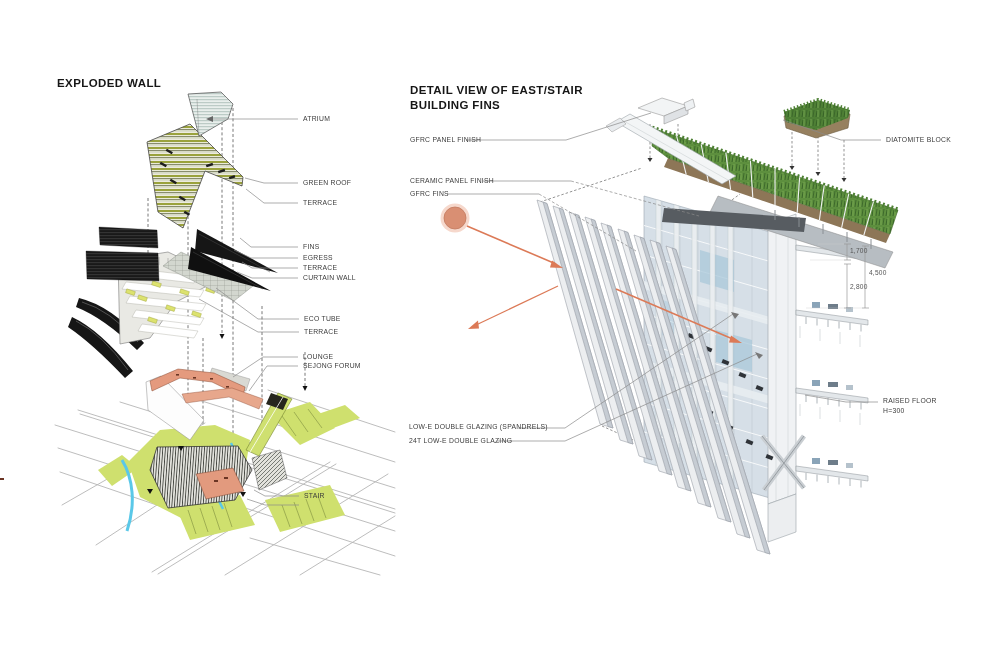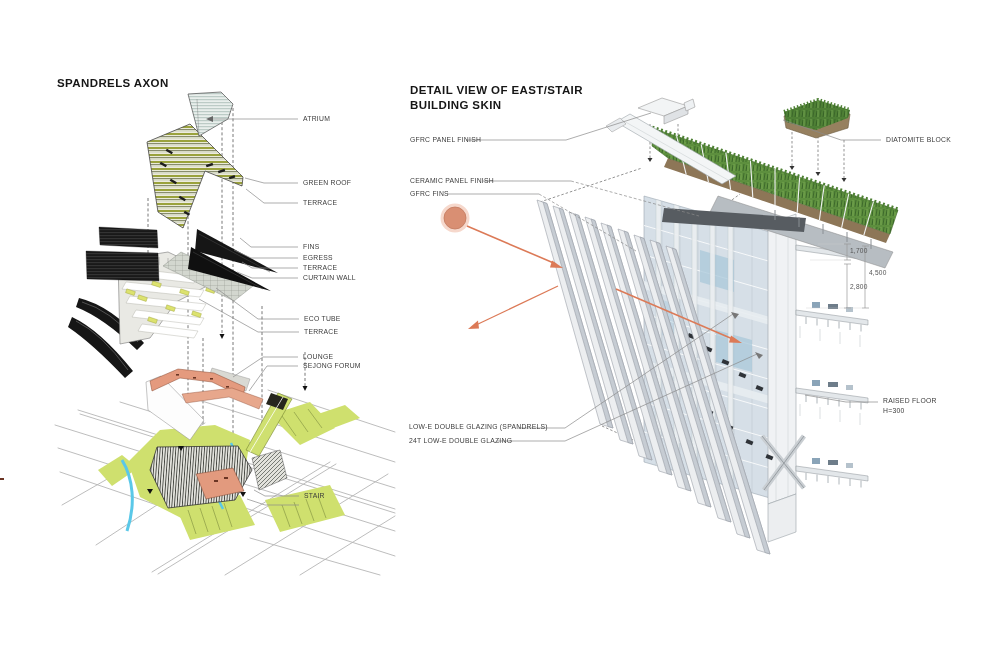--- a/index.html
+++ b/index.html
@@ -484,23 +484,23 @@
           <path d="M844,308 H851"></path>
       <g stroke="#cccccc" stroke-width="0.4">
             <path d="M818,244 H844"></path>
             <path d="M810,260 H844"></path>
             <path d="M806,308 H862"></path>
           </g>
     </g>
   </g>
 </svg>
 
-<div class="ttl" style="left:57px;top:77px">SPANDRELS AXON</div>
+<div class="ttl" style="left:57px;top:77px">EXPLODED WALL</div>
 <div class="ttl" style="left:410px;top:84px">DETAIL VIEW OF EAST/STAIR</div>
-<div class="ttl" style="left:410px;top:99px">BUILDING SKIN</div>
+<div class="ttl" style="left:410px;top:99px">BUILDING FINS</div>
 
 <div class="lbl" style="left:303px;top:115px">ATRIUM</div>
 <div class="lbl" style="left:303px;top:179px">GREEN ROOF</div>
 <div class="lbl" style="left:303px;top:199px">TERRACE</div>
 <div class="lbl" style="left:303px;top:243px">FINS</div>
 <div class="lbl" style="left:303px;top:254px">EGRESS</div>
 <div class="lbl" style="left:303px;top:264px">TERRACE</div>
 <div class="lbl" style="left:303px;top:274px">CURTAIN WALL</div>
 <div class="lbl" style="left:304px;top:315px">ECO TUBE</div>
 <div class="lbl" style="left:304px;top:328px">TERRACE</div>

